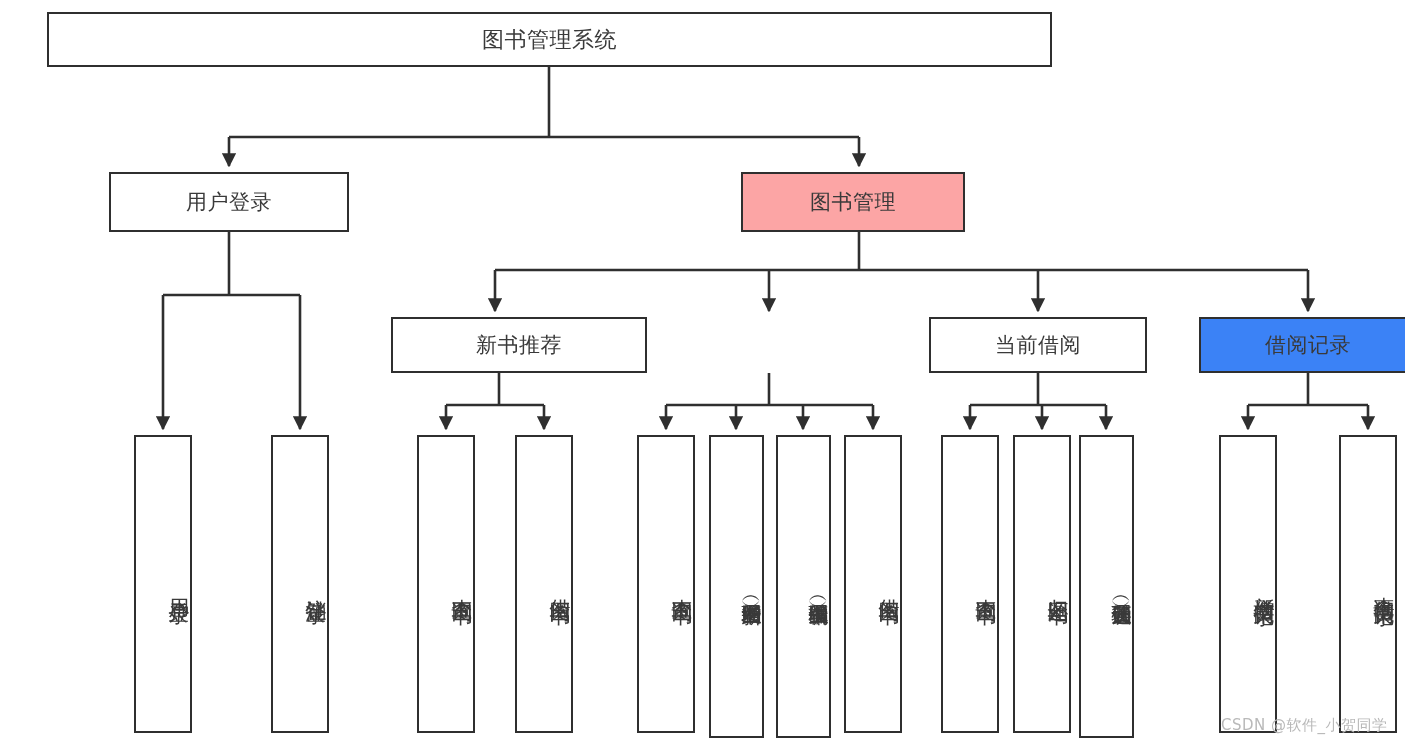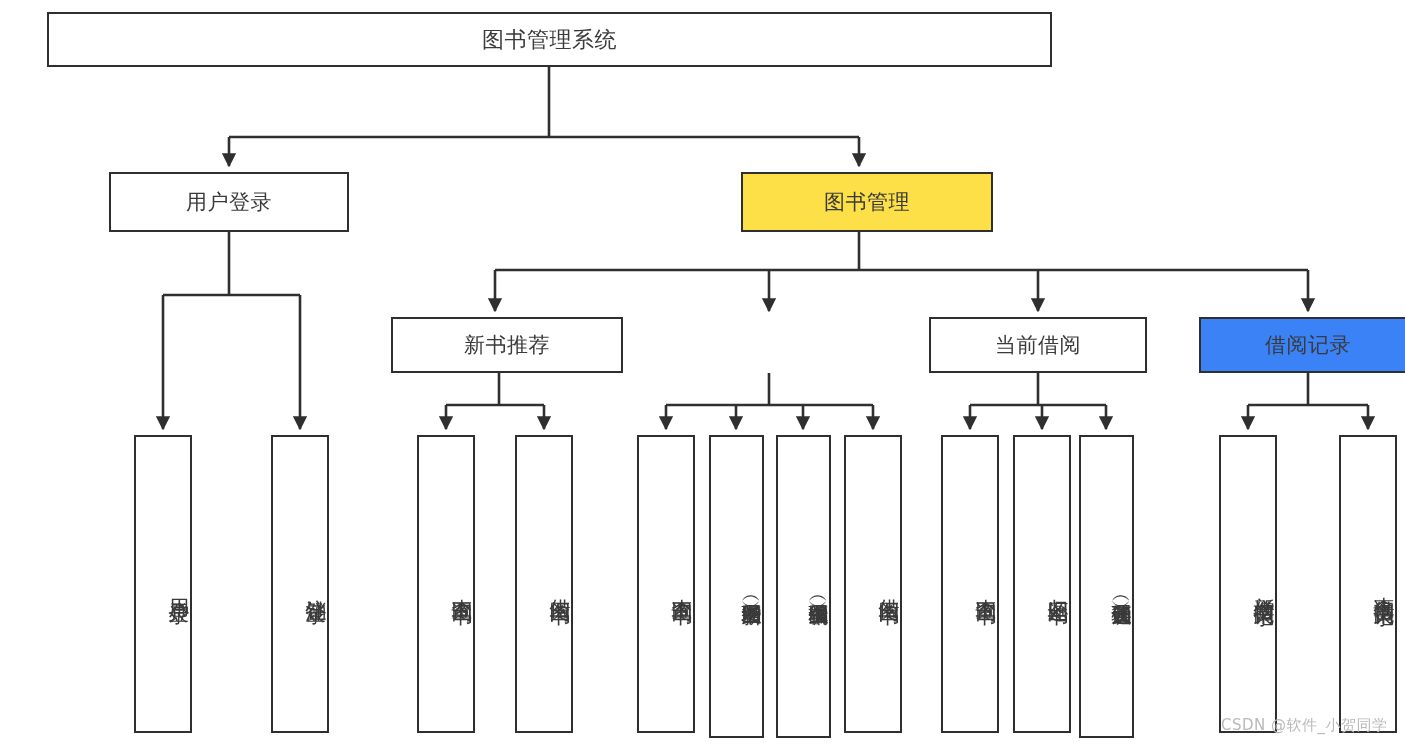--- a/index.html
+++ b/index.html
@@ -127,25 +127,25 @@
     </g>
   </svg>
 
   <div class="node node-h node-root" style="left: 18px; top: 12px; width: 1005px; height: 55px; border-color: rgb(47, 47, 47); color: rgb(58, 58, 58); background: rgb(255, 255, 255);">
     <span>图书管理系统</span>
   </div>
 
   <div class="node node-h" style="left: 80px; top: 172px; width: 240px; height: 60px; border-color: rgb(47, 47, 47); color: rgb(58, 58, 58); background: rgb(255, 255, 255);">
     <span>用户登录</span>
   </div>
-  <div class="node node-h" style="left: 712px; top: 172px; width: 252px; height: 60px; border-color: rgb(47, 47, 47); color: rgb(58, 58, 58); background: #fde047;">
+  <div class="node node-h" style="left: 712px; top: 172px; width: 224px; height: 60px; border-color: rgb(47, 47, 47); color: rgb(58, 58, 58); background: #fca5a5;">
     <span>图书管理</span>
   </div>
 
-  <div class="node node-h" style="left: 362px; top: 317px; width: 232px; height: 56px; border-color: rgb(47, 47, 47); color: rgb(58, 58, 58); background: rgb(255, 255, 255);">
+  <div class="node node-h" style="left: 362px; top: 317px; width: 256px; height: 56px; border-color: rgb(47, 47, 47); color: rgb(58, 58, 58); background: rgb(255, 255, 255);">
     <span>新书推荐</span>
   </div>
   <div class="node node-h" style="left: 900px; top: 317px; width: 218px; height: 56px; border-color: rgb(47, 47, 47); color: rgb(58, 58, 58); background: rgb(255, 255, 255); text-align: center;">
     <span>当前借阅</span>
   </div>
   <div class="node node-h" style="left: 1170px; top: 317px; width: 218px; height: 56px; border-color: rgb(47, 47, 47); color: rgb(58, 58, 58); background: #3b82f6;">
     <span>借阅记录</span>
   </div>
 
   <div class="node node-v" style="left: 105px; top: 435px; width: 58px; height: 298px; border-color: rgb(47, 47, 47); color: rgb(58, 58, 58); background: rgb(255, 255, 255);">

